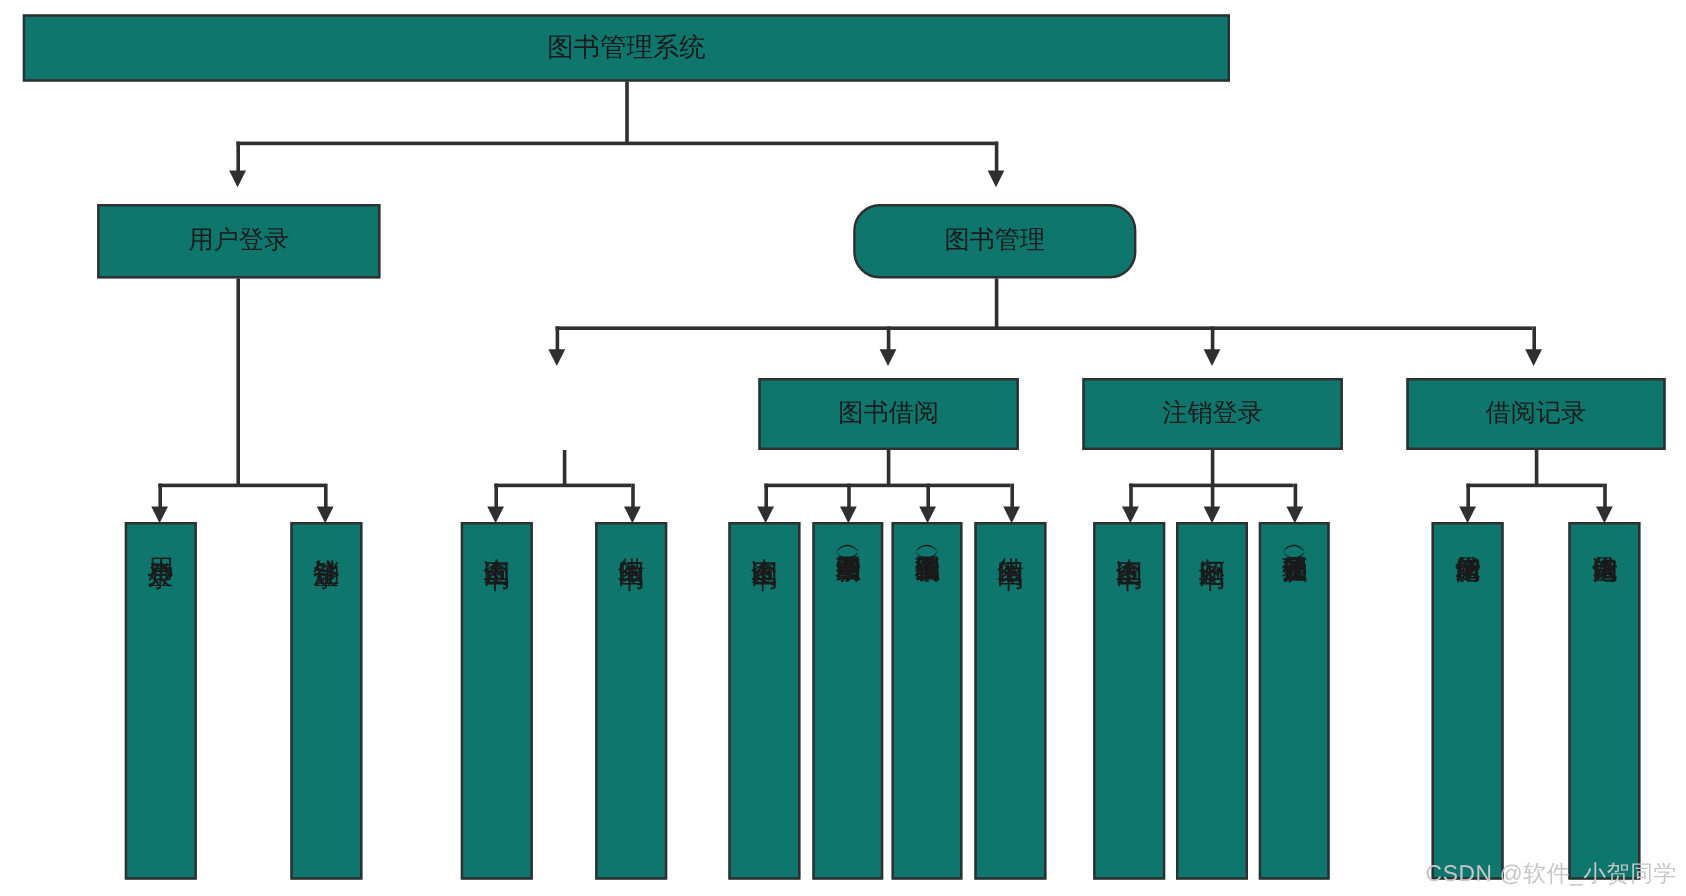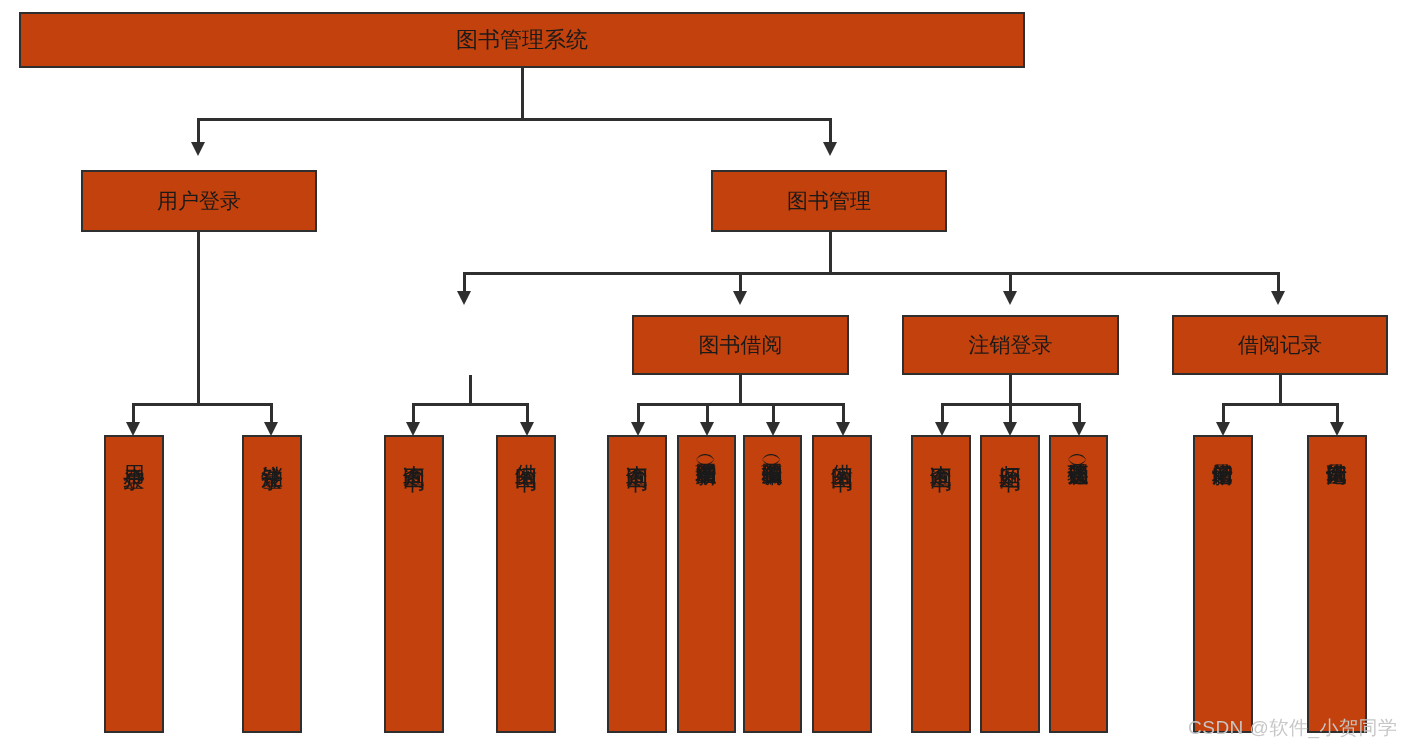--- a/index.html
+++ b/index.html
@@ -14,21 +14,21 @@
     position: relative;
     width: 1405px;
     height: 747px;
     background: #ffffff;
     overflow: hidden;
   }
   .node {
     position: absolute;
     box-sizing: border-box;
     border: 2.5px solid #2f2f2f;
-    background: #c2410c;
+    background: #0f766e;
     display: flex;
     align-items: center;
     justify-content: center;
     color: #1a1a1a;
     z-index: 3;
   }
   .node-label {
     display: block;
     text-align: center;
     line-height: 1.15;
@@ -97,21 +97,21 @@
   <div class="ln h" style="left:197px; top:118px; width:634px;"></div>
 
   <div class="ln v" style="left:197px; top:118px; height:28px;"></div>
   <div class="arrow" style="left:191px; top:142px;"></div>
   <div class="ln v" style="left:829px; top:118px; height:28px;"></div>
   <div class="arrow" style="left:823px; top:142px;"></div>
 
   <div class="node horiz" style="left:81px; top:170px; width:236px; height:62px;">
     <span class="node-label">用户登录</span>
   </div>
-  <div class="node horiz" style="left:711px; top:170px; width:236px; height:62px;">
+  <div class="node horiz" style="left:711px; top:170px; width:236px; height:62px;border-radius:22px;">
     <span class="node-label">图书管理</span>
   </div>
 
   <div class="ln v" style="left:197px; top:232px; height:173px;"></div>
   <div class="ln h" style="left:132px; top:403px; width:138px;"></div>
   <div class="ln v" style="left:132px; top:403px; height:24px;"></div>
   <div class="arrow" style="left:126px; top:422px;"></div>
   <div class="ln v" style="left:270px; top:403px; height:24px;"></div>
   <div class="arrow" style="left:264px; top:422px;"></div>
 

